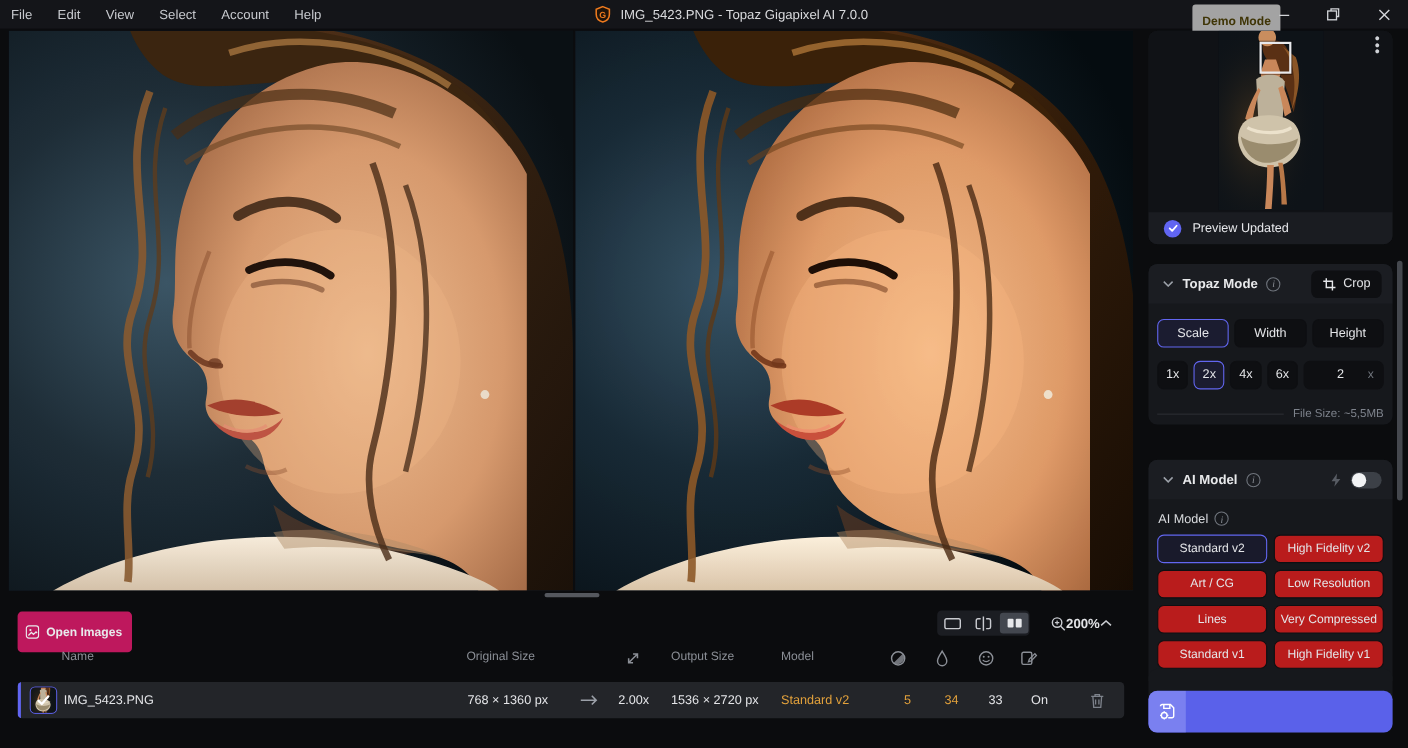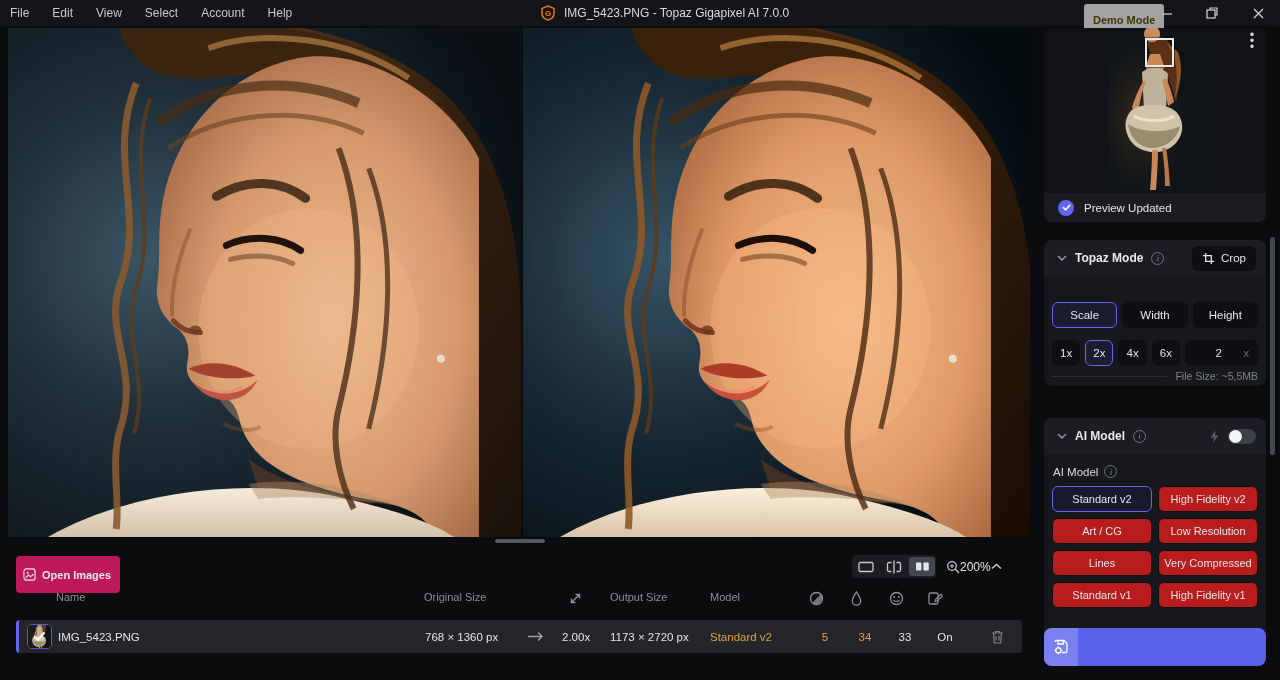--- a/index.html
+++ b/index.html
@@ -27,21 +27,21 @@
 
   
   #open-images-btn { position:absolute; left:16px; top:556px; height:37px; padding:0 9px 0 7px; background:#be185d;
                      border:none; border-radius:4px; display:flex; align-items:center; gap:6px;
                      font-size:11px; font-weight:bold; color:#e8e9eb; }
   #view-toolbar { position:absolute; left:852px; top:555px; width:84px; height:23px; background:#1b1d22; border-radius:4px;
                   display:flex; align-items:center; justify-content:space-around; }
   .view-btn { width:26px; height:19px; display:flex; align-items:center; justify-content:center; border-radius:3px; color:#c9cbd0; }
   .view-btn.selected { background:#43474f; }
   #zoom-control { position:absolute; left:940px; top:555px; width:86px; height:23px; display:flex; align-items:center;
-                  justify-content:flex-start; padding:0 6px; color:#d6d8db; }
+                  justify-content:center; padding:0 6px; color:#d6d8db;font-weight:bold; }
   #zoom-control .zoom-level { font-size:12px; color:#e3e4e7; }
 
   .col-header { position:absolute; top:591px; font-size:11px; color:#8b8f96; }
   .hdr-icon { position:absolute; top:590px; width:17px; height:17px; color:#8b8f96; }
 
   #file-row { position:absolute; left:16px; top:620px; width:1006px; height:33px; background:#232529; border-radius:4px; overflow:hidden; }
   #row-accent { position:absolute; left:0; top:0; width:3px; height:33px; background:#6165f2; }
   #row-thumb { position:absolute; left:11px; top:4px; width:25px; height:25px; border-radius:5px; border:1px solid #565bd8;
                background:#241a12; overflow:hidden; display:flex; align-items:center; justify-content:center; }
   .row-cell { position:absolute; top:0; height:33px; display:flex; align-items:center; font-size:11.5px; color:#e4e5e8; }
@@ -61,21 +61,21 @@
 
   .panel-header { position:absolute; left:0; top:0; width:222px; height:36px; background:#1b1d22; display:flex; align-items:center; padding:0 10px 0 13px; gap:8px; }
   .panel-title { font-size:12px; font-weight:bold; color:#e8e9eb; }
   .chev { color:#9ba0a8; }
   .info-icon { width:13px; height:13px; border:1px solid #6f747c; border-radius:50%; color:#8b8f96; font-size:9px;
                display:flex; align-items:center; justify-content:center; font-family:"Liberation Serif", serif; font-style:italic; }
 
   #resize-panel { top:212px; height:146px; }
   #crop-btn { margin-left:auto; height:25px; padding:0 10px; background:#0e0f12; border:none; border-radius:6px;
               display:flex; align-items:center; gap:6px; font-size:11.5px; color:#e4e5e8; }
-  .seg-row { position:absolute; left:8px; width:206px; display:flex; gap:5px;margin-top:12px; }
+  .seg-row { position:absolute; left:8px; width:206px; display:flex; gap:5px; }
   .seg-btn { flex:1; height:26px; background:#0e0f12; border:1px solid #0e0f12; border-radius:6px;
              font-size:11.5px; color:#e4e5e8; display:flex; align-items:center; justify-content:center; }
   .seg-btn.selected { background:#1b1c30; border:1.5px solid #6266f0; }
   #resize-tabs { top:50px; }
   #scale-row { top:88px; }
   .custom-scale { flex:2.1; height:26px; background:#0e0f12; border-radius:6px; display:flex; align-items:center; padding:0 9px; }
   .custom-scale .val { flex:1; text-align:center; font-size:11.5px; color:#e4e5e8; }
   .custom-scale .suffix { font-size:11px; color:#6f747c; }
   #file-size-row { position:absolute; left:8px; top:130px; width:206px; display:flex; align-items:center; gap:8px; }
   #file-size-row .line { flex:1; height:1px; background:#2b2d33; }
@@ -296,21 +296,21 @@
     <svg width="13" height="13" viewBox="0 0 13 13" style="position:absolute">
       <path d="M2 7 L5 10 L11 3" fill="none" stroke="#fff" stroke-width="2" stroke-linecap="round" stroke-linejoin="round"></path>
     </svg>
   </div>
   <span class="row-cell" style="left:42px">IMG_5423.PNG</span>
   <span class="row-cell" style="left:409px">768 × 1360 px</span>
   <svg class="row-cell" style="left:511px; top:10px; width:18px; height:13px" viewBox="0 0 18 13">
     <path d="M1 6.5 H15 M11 2.5 L15 6.5 L11 10.5" fill="none" stroke="#9ba0a8" stroke-width="1.4"></path>
   </svg>
   <span class="row-cell" style="left:546px">2.00x</span>
-  <span class="row-cell" style="left:594px">1173 × 2720 px</span>
+  <span class="row-cell" style="left:594px">1536 × 2720 px</span>
   <span class="row-cell orange" style="left:694px">Standard v2</span>
   <span class="row-cell orange" style="left:793px; width:32px; justify-content:center">5</span>
   <span class="row-cell orange" style="left:833px; width:32px; justify-content:center">34</span>
   <span class="row-cell" style="left:873px; width:32px; justify-content:center">33</span>
   <span class="row-cell" style="left:913px; width:32px; justify-content:center">On</span>
   <svg class="row-cell" style="left:974px; top:9px; width:15px; height:16px" viewBox="0 0 15 16">
     <path d="M2 4 H13 M5.5 4 V2.5 H9.5 V4 M3.5 4 L4.3 14 H10.7 L11.5 4 M6 7 V11.5 M9 7 V11.5" fill="none" stroke="#7d828b" stroke-width="1.2"></path>
   </svg>
 </div>
 

